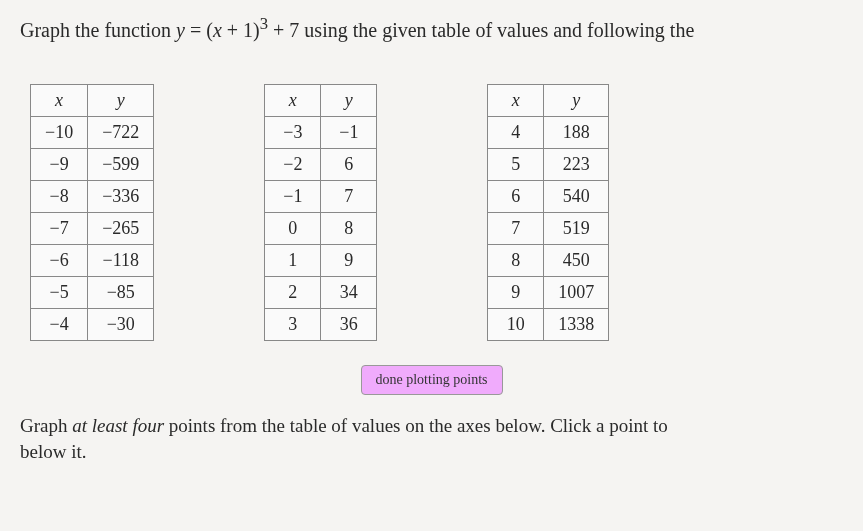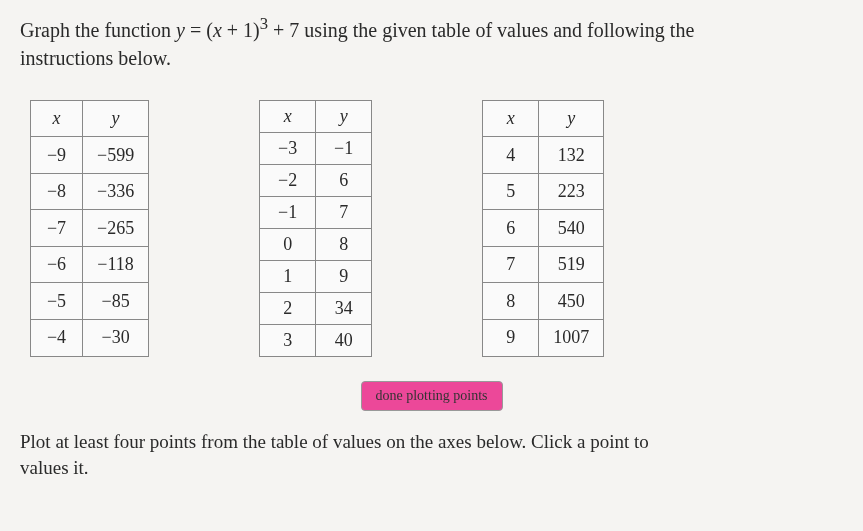--- a/index.html
+++ b/index.html
@@ -12,21 +12,21 @@
       height: 531px;
       background: #f5f4f2;
       font-family: Georgia, 'Times New Roman', serif;
       color: #2a2a2a;
       padding: 12px 20px;
       position: relative;
     }
     .problem-text {
       font-size: 20px;
       line-height: 1.4;
-      margin-bottom: 28px;
+      margin-bottom: 40px;
     }
     .math-italic {
       font-style: italic;
       font-family: 'Times New Roman', serif;
     }
     .tables-row {
       display: flex;
       justify-content: flex-start;
       gap: 110px;
       padding-left: 10px;
@@ -56,52 +56,56 @@
       min-width: 56px;
     }
     .button-row {
       display: flex;
       justify-content: center;
       margin-bottom: 18px;
     }
     .done-button {
       border: 1px solid #999;
       border-radius: 4px;
-      background: #ec4899;
+      background: #f0abfc;
       padding: 6px 14px;
       font-family: Georgia, serif;
       font-size: 14px;
       color: #333;
       cursor: pointer;
     }
     .instructions {
       font-size: 19px;
       line-height: 1.4;
     }
     .em {
+      font-style: italic;
       margin-top: 24px;
     }
   </style>
 </head>
 <body>
 
 <div class="problem-text">
   <span>Graph the function </span><span class="math-italic">y</span><span> = (</span><span class="math-italic">x</span><span> + 1)</span><sup>3</sup><span> + 7 using the given table of values and following the</span><br>
-  <span>instructions below.</span>
 </div>
 
 <div class="tables-row">
 
   <table>
     <tbody>
         <tr>
       <th>x</th>
       <th>y</th>
     </tr>
     <tr>
+          <td>−10</td>
+          <td>−722</td>
+        </tr>
+    <tr>
           <td>−9</td>
           <td>−599</td>
         </tr>
     <tr>
           <td>−8</td>
           <td>−336</td>
         </tr>
     <tr>
           <td>−7</td>
           <td>−265</td>
@@ -146,34 +150,34 @@
     <tr>
           <td>1</td>
           <td>9</td>
         </tr>
     <tr>
           <td>2</td>
           <td>34</td>
         </tr>
     <tr>
           <td>3</td>
-          <td>40</td>
+          <td>36</td>
         </tr>
   </tbody>
     </table>
 
   <table class="right-table">
     <tbody>
         <tr>
       <th>x</th>
       <th>y</th>
     </tr>
     <tr>
           <td>4</td>
-          <td>132</td>
+          <td>188</td>
         </tr>
     <tr>
           <td>5</td>
           <td>223</td>
         </tr>
     <tr>
           <td>6</td>
           <td>540</td>
         </tr>
     <tr>
@@ -181,25 +185,29 @@
           <td>519</td>
         </tr>
     <tr>
           <td>8</td>
           <td>450</td>
         </tr>
     <tr>
           <td>9</td>
           <td>1007</td>
         </tr>
+    <tr>
+          <td>10</td>
+          <td>1338</td>
+        </tr>
   </tbody>
     </table>
 
 </div>
 
 <div class="button-row">
   <button class="done-button">done plotting points</button>
 </div>
 
 <div class="instructions">
-  <span>Plot </span><span class="em">at least four</span><span> points from the table of values on the axes below. Click a point to</span><br>
-  <span>values it.</span>
+  <span>Graph </span><span class="em">at least four</span><span> points from the table of values on the axes below. Click a point to</span><br>
+  <span>below it.</span>
 </div>
 
 </body></html>

